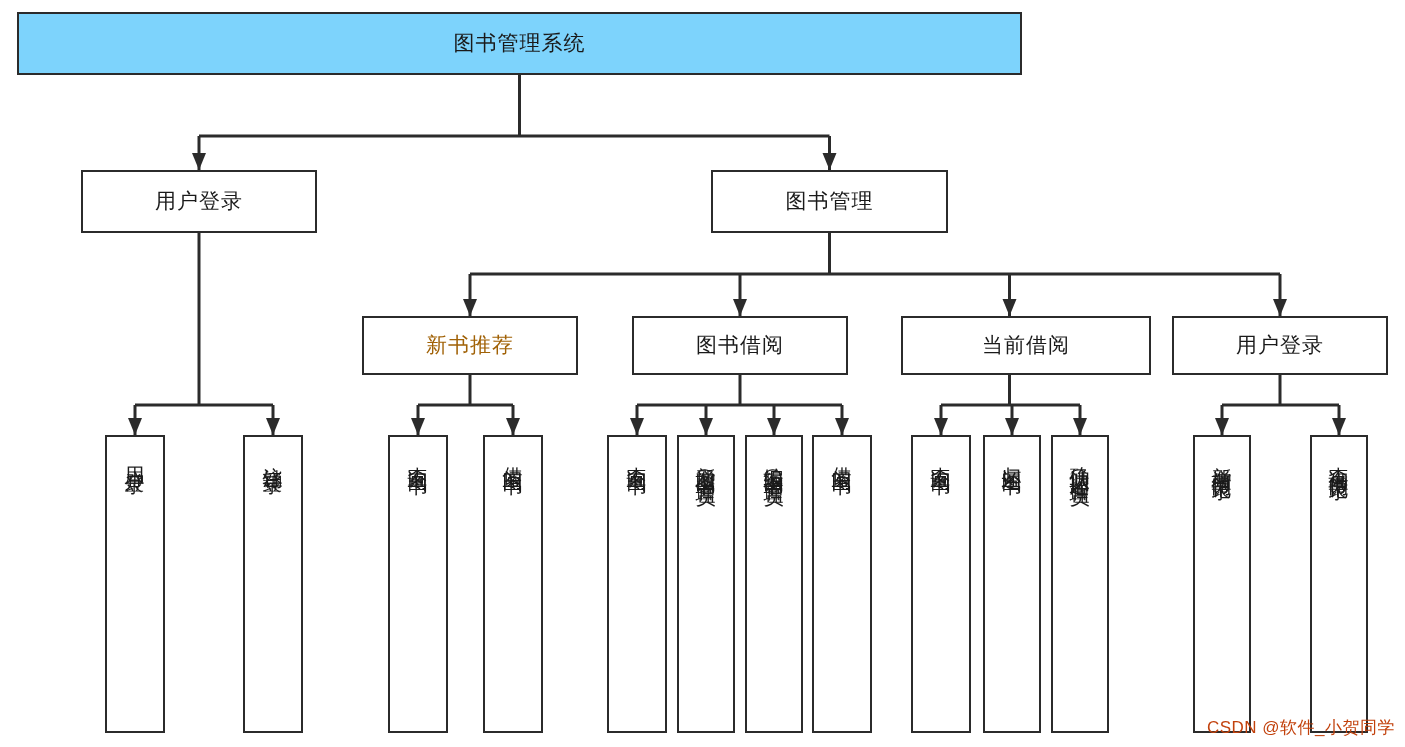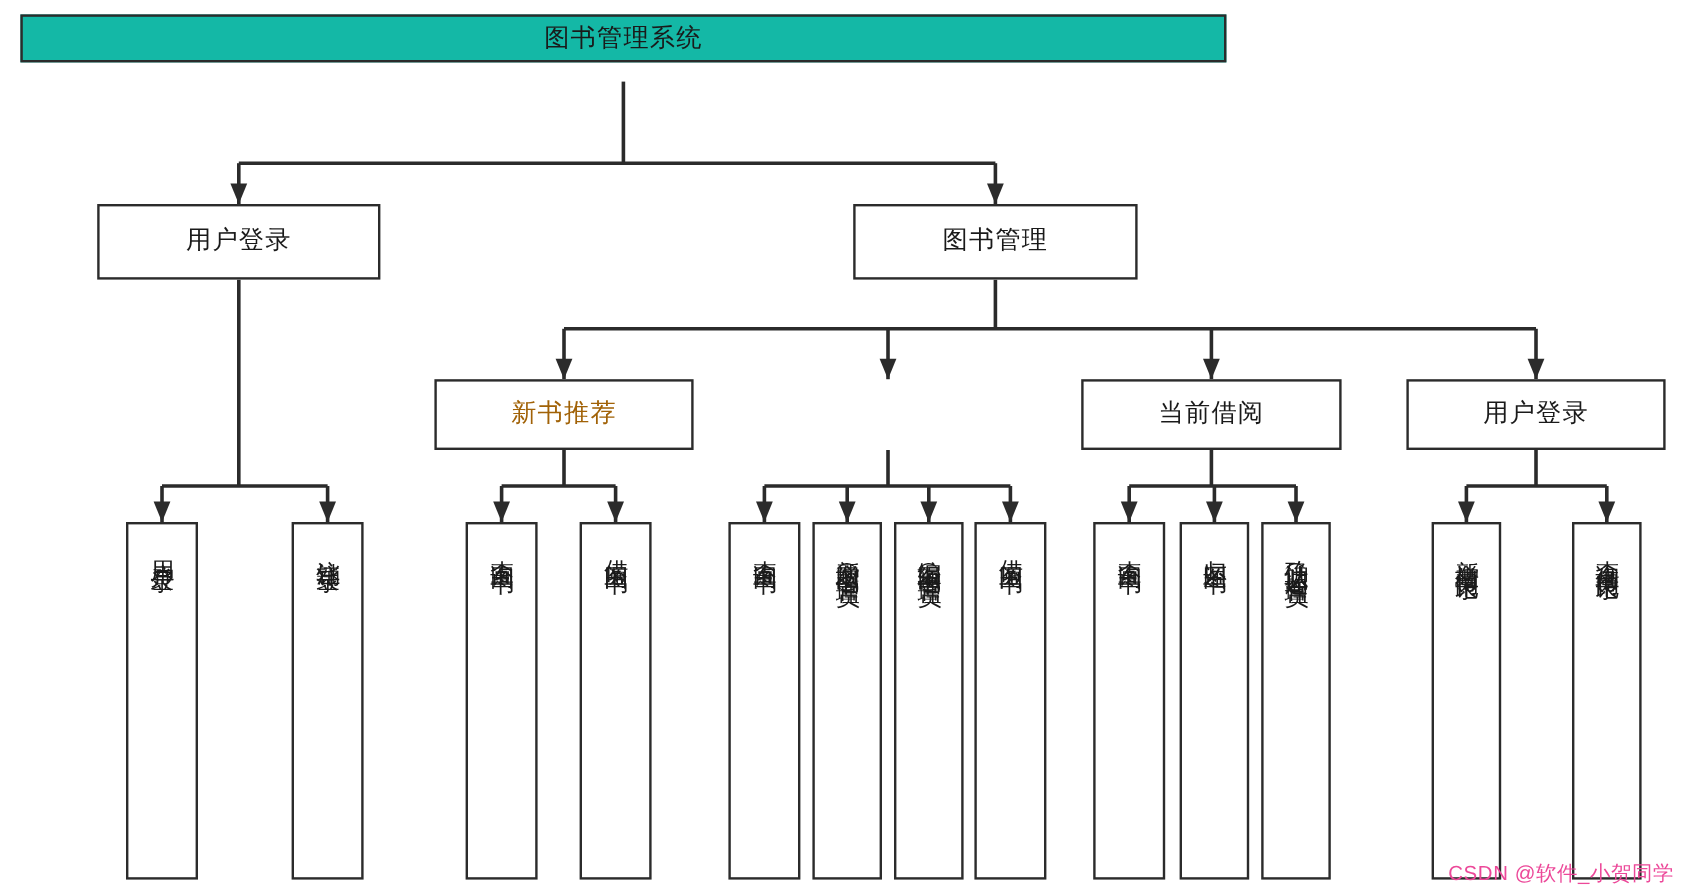--- a/index.html
+++ b/index.html
@@ -40,21 +40,21 @@
     letter-spacing:3px;
     line-height:1.0;
     white-space:nowrap;
   }
   #connectors{position:absolute;left:0;top:0;width:1405px;height:747px;pointer-events:none;}
   #watermark{
     position:absolute;
     right:10px;
     bottom:8px;
     font-size:17px;
-    color:#ec4899;
+    color:#c2410c;
     letter-spacing:0.5px;
     white-space:nowrap;
   }
 </style>
 </head>
 <body>
 
 <div id="diagram-root">
   <svg id="connectors" viewBox="0 0 1405 747">
       <line x1="519.5" y1="68" x2="519.5" y2="136" stroke="#2b2b2b" stroke-width="3"></line>
@@ -103,33 +103,36 @@
       <polygon points="1005,418 1019,418 1012,435" fill="#2b2b2b"></polygon>
       <line x1="1080" y1="405" x2="1080" y2="435" stroke="#2b2b2b" stroke-width="3"></line>
       <polygon points="1073,418 1087,418 1080,435" fill="#2b2b2b"></polygon>
       <line x1="1280" y1="375" x2="1280" y2="405" stroke="#2b2b2b" stroke-width="3"></line>
       <line x1="1222" y1="405" x2="1339" y2="405" stroke="#2b2b2b" stroke-width="3"></line>
       <line x1="1222" y1="405" x2="1222" y2="435" stroke="#2b2b2b" stroke-width="3"></line>
       <polygon points="1215,418 1229,418 1222,435" fill="#2b2b2b"></polygon>
       <line x1="1339" y1="405" x2="1339" y2="435" stroke="#2b2b2b" stroke-width="3"></line>
       <polygon points="1332,418 1346,418 1339,435" fill="#2b2b2b"></polygon>
     </svg>
-<div class="node-box" style="left: 17px; top: 12px; width: 1005px; height: 40px; border-color: rgb(43, 43, 43); background: #14b8a6;">
+<div class="node-box" style="left: 17px; top: 12px; width: 1005px; height: 63px; border-color: rgb(43, 43, 43); background: #7dd3fc;">
       <span class="node-label" style="color: rgb(26, 26, 26);">图书管理系统</span>
     </div>
     <div class="node-box" style="left: 81px; top: 170px; width: 236px; height: 63px; border-color: rgb(43, 43, 43); background: rgb(255, 255, 255);">
       <span class="node-label" style="color: rgb(26, 26, 26);">用户登录</span>
     </div>
     <div class="node-box" style="left: 711px; top: 170px; width: 237px; height: 63px; border-color: rgb(43, 43, 43); background: rgb(255, 255, 255);">
       <span class="node-label" style="color: rgb(26, 26, 26);">图书管理</span>
     </div>
     <div class="node-box" style="left: 362px; top: 316px; width: 216px; height: 59px; border-color: rgb(43, 43, 43); background: rgb(255, 255, 255);">
       <span class="node-label" style="color: #a16207;">新书推荐</span>
     </div>
-    <div class="node-box" style="left: 901px; top: 316px; width: 217px; height: 59px; border-color: rgb(43, 43, 43); background: rgb(255, 255, 255);">
+    <div class="node-box" style="left: 632px; top: 316px; width: 216px; height: 59px; border-color: rgb(43, 43, 43); background: rgb(255, 255, 255);">
+      <span class="node-label" style="color: rgb(26, 26, 26);">图书借阅</span>
+    </div>
+    <div class="node-box" style="left: 901px; top: 316px; width: 250px; height: 59px; border-color: rgb(43, 43, 43); background: rgb(255, 255, 255);">
       <span class="node-label" style="color: rgb(26, 26, 26);">当前借阅</span>
     </div>
     <div class="node-box" style="left: 1172px; top: 316px; width: 216px; height: 59px; border-color: rgb(43, 43, 43); background: rgb(255, 255, 255);">
       <span class="node-label" style="color: rgb(26, 26, 26);">用户登录</span>
     </div>
     <div class="node-box vertical" style="left: 105px; top: 435px; width: 60px; height: 298px; border-color: rgb(43, 43, 43); background: rgb(255, 255, 255);">
       <span class="node-label" style="color: rgb(26, 26, 26);">用户登录</span>
     </div>
     <div class="node-box vertical" style="left: 243px; top: 435px; width: 60px; height: 298px; border-color: rgb(43, 43, 43); background: rgb(255, 255, 255);">
       <span class="node-label" style="color: rgb(26, 26, 26);">注销登录</span>

